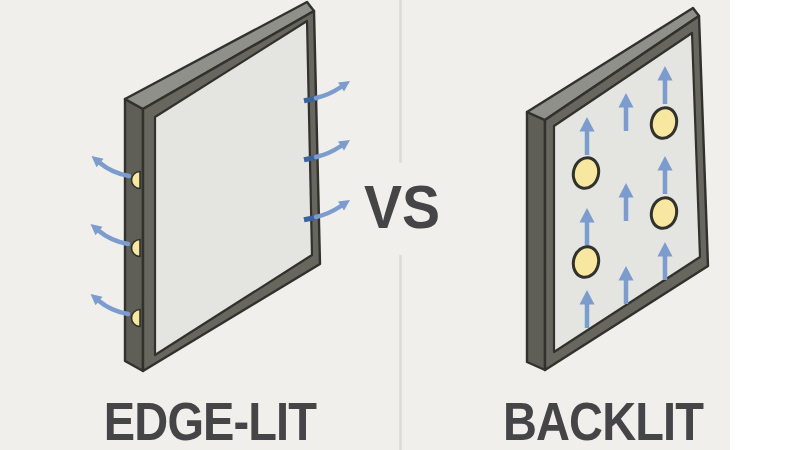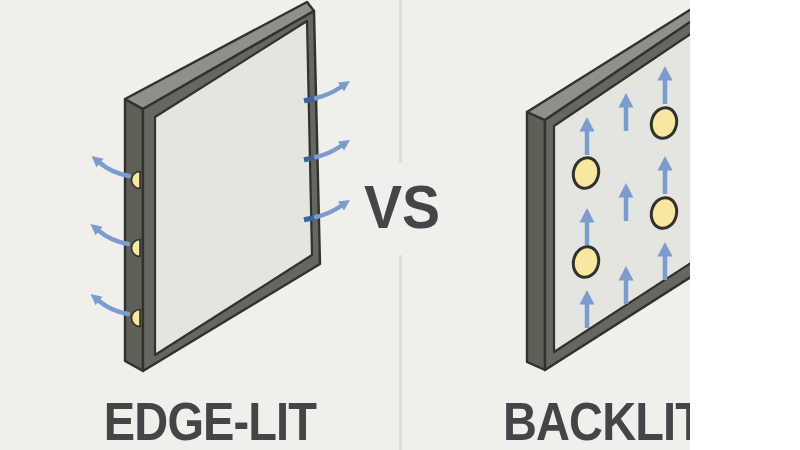--- a/index.html
+++ b/index.html
@@ -1,23 +1,22 @@
 <!DOCTYPE html>
 <html style="--background: #f0efec; --outline: #31312d; --frame-side: #5f5f58; --frame-top: #90908a; --frame-front: #67675f; --screen: #e4e4e1; --led-yellow: #f7e7a0; --arrow-blue: #7b9ccd; --arrow-dark-blue: #3c639c; --divider: #dcdbd7; --text: #454548;"><head>
 <meta charset="utf-8">
 <style>
   html, body { margin: 0; padding: 0; }
   body { font-family: "Liberation Sans", sans-serif; }
   #stage {
     position: relative;
-    width: 668px;
+    width: 730px;
     height: 450px;
     background: var(--background, #f0efec);
     overflow: hidden;
-    padding-left: 22px;
   }
   #art { position: absolute; inset: 0; }
 
   
   .f-side  { fill: var(--frame-side);  stroke: var(--outline); stroke-width: 2.4; stroke-linejoin: round; }
   .f-top   { fill: var(--frame-top);   stroke: var(--outline); stroke-width: 2.4; stroke-linejoin: round; }
   .f-front { fill: var(--frame-front); stroke: var(--outline); stroke-width: 2.4; stroke-linejoin: round; }
   .f-screen{ fill: var(--screen);      stroke: var(--outline); stroke-width: 2.2; stroke-linejoin: round; }
 
   .led      { fill: var(--led-yellow); stroke: var(--outline); stroke-width: 3; }

